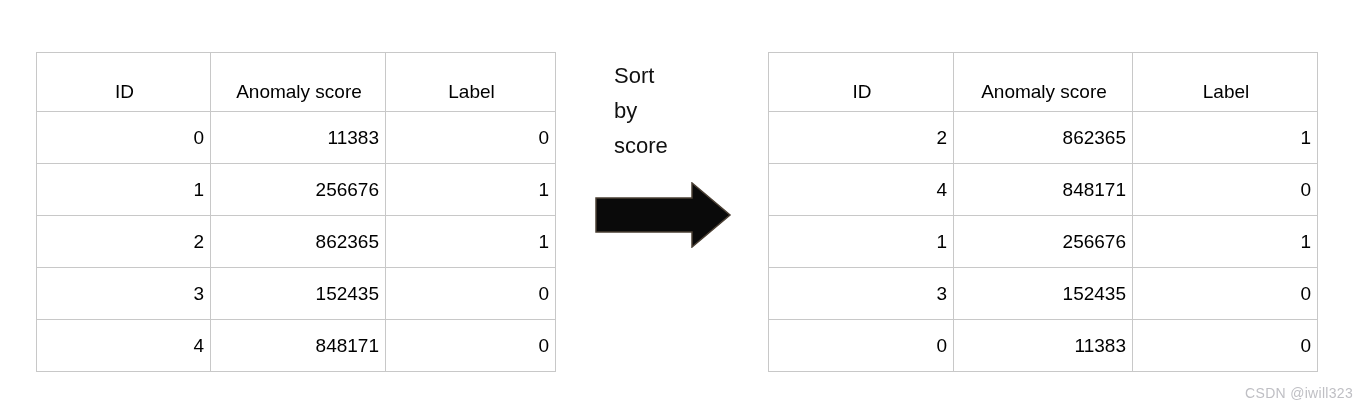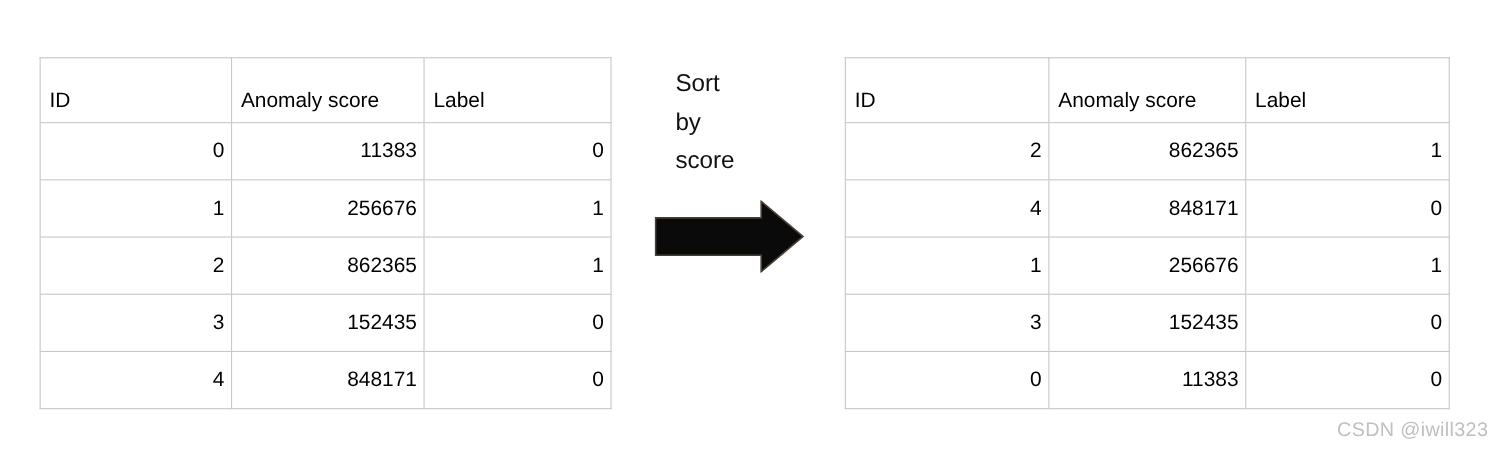--- a/index.html
+++ b/index.html
@@ -23,37 +23,37 @@
   }
   #left-table{left:36px;width:519px;}
   #right-table{left:768px;width:549px;}
   .data-table th,.data-table td{
     border:1.5px solid var(--border-color);
     font-size:19px;font-weight:normal;
     overflow:hidden;white-space:nowrap;
   }
   .data-table th{
     height:50px;
-    text-align:left;vertical-align:bottom;
+    text-align:center;vertical-align:bottom;
     padding:0 6px 8px 8px;
   }
   .data-table td{
     height:51px;
     text-align:right;vertical-align:middle;
     padding:0 6px 0 8px;
   }
   #sort-label{
     position:absolute;left:614px;top:58px;width:110px;
     font-size:22px;line-height:35px;color:#111111;
     white-space:pre-line;
   }
   #arrow{position:absolute;left:595px;top:182px;width:137px;height:66px;}
   #watermark{
     position:absolute;right:5px;bottom:8px;
-    font-size:18px;color:var(--watermark-color);
+    font-size:14px;color:var(--watermark-color);
     letter-spacing:0.3px;
   }
 </style>
 </head>
 <body>
 
 <table id="left-table" class="data-table">
   <colgroup>
     <col style="width:174px">
       <col style="width:175px">

